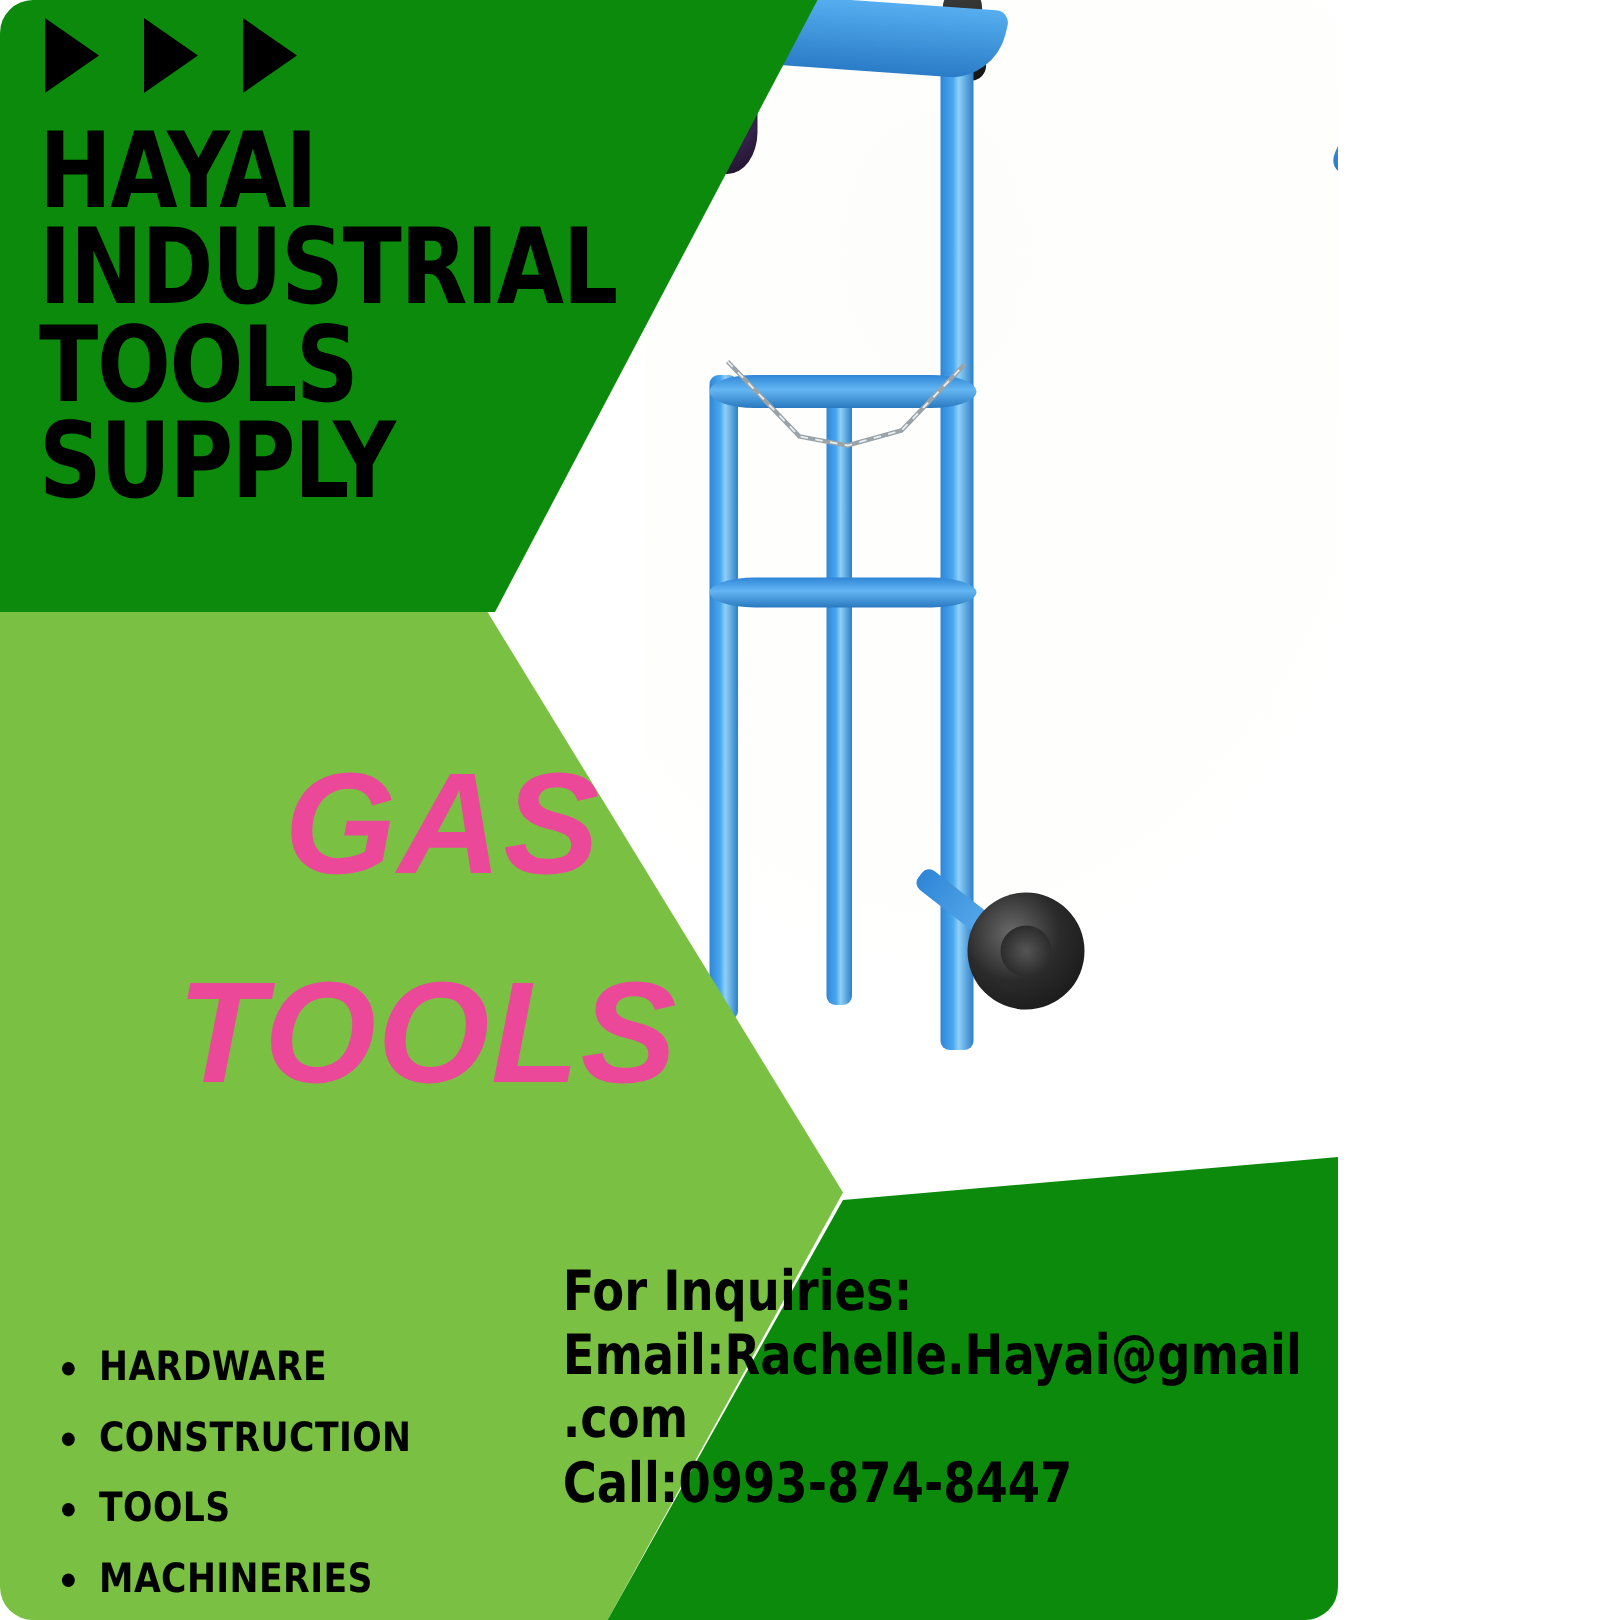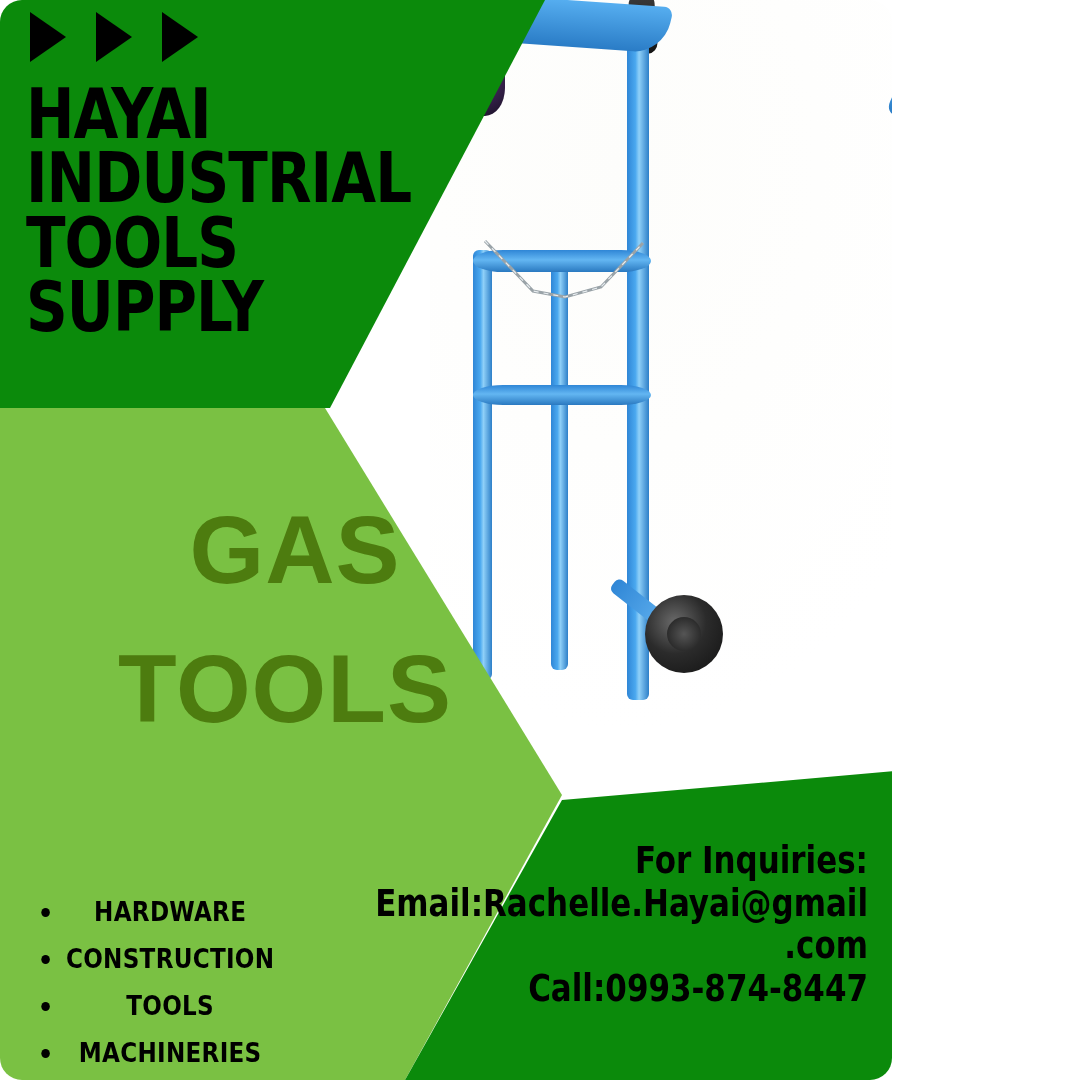--- a/index.html
+++ b/index.html
@@ -78,39 +78,39 @@
   #brand div{
     font-family:"DejaVu Sans Condensed","Liberation Sans Narrow","Liberation Sans",sans-serif;
     font-weight:bold;font-stretch:condensed;
     font-size:70px;line-height:0.92;color:#000;letter-spacing:-1px;
     transform:scaleX(.92);transform-origin:left center;white-space:nowrap;
   }
 
   #headline{position:absolute;left:0;top:480px;width:560px;text-align:center;}
   #headline div{
     font-family:"Liberation Sans",sans-serif;font-weight:bold;
-    font-size:96px;line-height:1.45;color:#4d7c0f;letter-spacing:1px;white-space:nowrap;
+    font-size:96px;line-height:1.45;color:#ec4899;letter-spacing:1px;white-space:nowrap;font-style:italic;
   }
   #headline .l1{margin-left:30px;}
   #headline .l3{margin-left:10px;}
 
-  #feature-list{position:absolute;left:28px;top:888px;margin:0;padding:0 0 0 38px;list-style:none;text-align:center;}
+  #feature-list{position:absolute;left:28px;top:888px;margin:0;padding:0 0 0 38px;list-style:none;}
   #feature-list li{
     position:relative;
     font-family:"DejaVu Sans Condensed","Liberation Sans Narrow","Liberation Sans",sans-serif;
     font-weight:bold;font-stretch:condensed;
     font-size:27px;line-height:47px;color:#000;letter-spacing:.3px;
     transform:scaleX(.95);transform-origin:left center;
   }
   #feature-list li::before{
     content:"";position:absolute;left:-26px;top:20px;
     width:9px;height:9px;border-radius:50%;background:#000;
   }
 
-  #contact{position:absolute;right:24px;top:840px;width:530px;text-align:right;}
+  #contact{position:absolute;right:24px;top:840px;width:530px;text-align:left;}
   #contact div{
     font-family:"DejaVu Sans Condensed","Liberation Sans Narrow","Liberation Sans",sans-serif;
     font-weight:bold;font-stretch:condensed;
     font-size:37px;line-height:1.15;color:#000;letter-spacing:0px;
     transform:scaleX(.93);transform-origin:right center;
   }
 </style>
 </head>
 <body>
 

